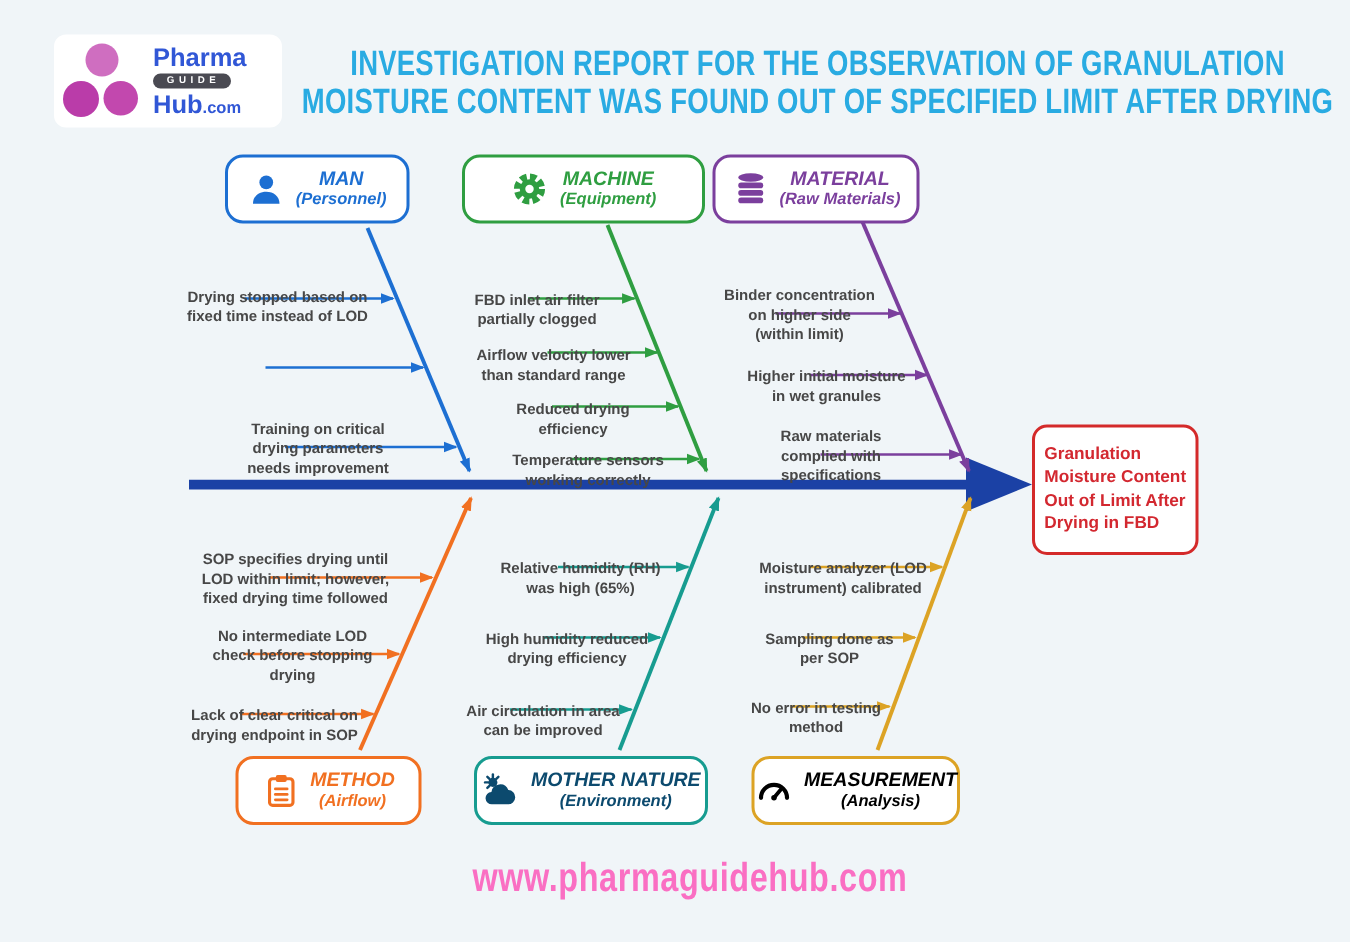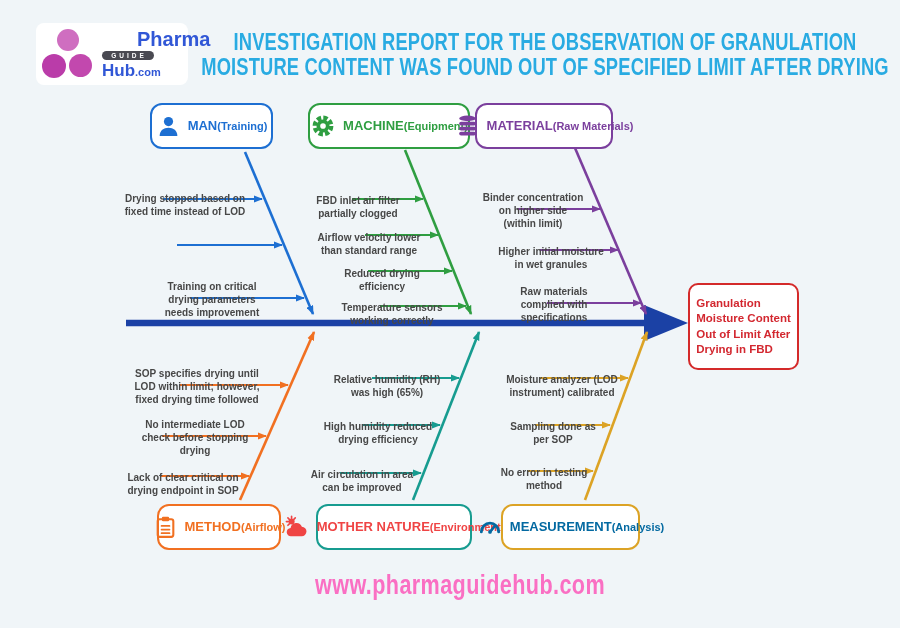--- a/index.html
+++ b/index.html
@@ -11,35 +11,35 @@
   
   .logo{position:absolute; left:36px; top:23px; width:152px; height:62px;
     background:#ffffff; border-radius:8px; display:flex; align-items:center;
     gap:4px; padding:0 4px; box-sizing:border-box;}
   .logo-circles{position:relative; width:58px; height:54px; flex:0 0 auto;}
   .lc{position:absolute; border-radius:50%;}
   .lc1{width:22px; height:22px; left:17px; top:2px;  background:#cf6ec0;}
   .lc2{width:24px; height:24px; left:2px;  top:27px; background:#ba3ca9;}
   .lc3{width:23px; height:23px; left:29px; top:27px; background:#c248ae;}
   .logo-text{display:flex; flex-direction:column; line-height:1; color:#3157d6;}
-  .logo-line1{font-size:20px; font-weight:bold;margin-left:35px;}
+  .logo-line1{font-size:17px; font-weight:bold;}
   .logo-badge{background:#4a4a52; color:#fff; font-size:6.5px; font-weight:bold;
     letter-spacing:3px; border-radius:6px; padding:2px 5px 1px 7px; margin:2px 0;
     width:52px; text-align:center; box-sizing:border-box;}
   .logo-line2{font-size:17px; font-weight:bold;}
   .logo-suffix{font-size:11px; font-weight:bold;text-align:right;}
   
   .title{position:absolute; left:545px; top:30px; transform:translateX(-50%) scaleX(0.78);
     text-align:center; white-space:nowrap; color:#29abe2; font-weight:800;
     font-size:23.5px; line-height:25px; letter-spacing:0.2px;}
   
   .cat{position:absolute; height:46px; background:#ffffff; border:2.5px solid;
     border-radius:12px; display:flex; align-items:center; justify-content:center;
     gap:7px; box-sizing:border-box; z-index:3;}
-  .cat-txt{display:flex; flex-direction:row; align-items:center; line-height:1.15;}
+  .cat-txt{display:flex; flex-direction:column; align-items:center; line-height:1.15;font-style:italic;}
   .cat-name{font-size:13px; font-weight:bold; white-space:nowrap;}
   .cat-sub{font-size:11px; font-weight:bold; white-space:nowrap;}
   .cat-icon{display:flex; align-items:center;}
   
   .cause{position:absolute; transform:translateX(-50%); white-space:pre-line;
     text-align:center; font-size:10px; font-weight:bold; color:#474747;
     line-height:13px; width:max-content; z-index:2;margin-top:24px;}
   
   .effect{position:absolute; left:688px; top:283px; width:111px; height:87px;
     background:#ffffff; border:2.5px solid #d42a2a; border-radius:10px;
@@ -135,21 +135,21 @@
 
   <div class="cat" style="left:150px; top:103px; width:123px; border-color:#1d6fd2; color:#1d6fd2">
     <span class="cat-icon">
       <svg viewBox="0 0 24 24" width="25" height="25">
           <circle cx="12" cy="7.3" r="4.4" fill="currentColor"></circle>
           <path d="M3.5 21c0-5 3.8-7.8 8.5-7.8s8.5 2.8 8.5 7.8z" fill="currentColor"></path>
         </svg>
     </span>
     <span class="cat-txt">
       <span class="cat-name">MAN</span>
-      <span class="cat-sub">(Training)</span>
+      <span class="cat-sub">(Personnel)</span>
     </span>
   </div>
 
   <div class="cat" style="left:308px; top:103px; width:162px; border-color:#2f9e41; color:#2f9e41">
     <span class="cat-icon">
       <svg viewBox="0 0 24 24" width="26" height="26">
           <circle cx="12" cy="12" r="7.5" fill="none" stroke="currentColor" stroke-width="4.2" stroke-dasharray="3.9 2"></circle>
           <circle cx="12" cy="12" r="6" fill="currentColor"></circle>
           <circle cx="12" cy="12" r="2.6" fill="#ffffff"></circle>
         </svg>
@@ -186,41 +186,41 @@
             <line x1="8.2" y1="17.5" x2="15.8" y2="17.5"></line>
           </g>
         </svg>
     </span>
     <span class="cat-txt">
       <span class="cat-name">METHOD</span>
       <span class="cat-sub">(Airflow)</span>
     </span>
   </div>
 
-  <div class="cat" style="left:316px; top:504px; width:156px; border-color:#179c90; color:#ef4444">
+  <div class="cat" style="left:316px; top:504px; width:156px; border-color:#179c90; color:#0c4a6e">
     <span class="cat-icon">
       <svg viewBox="0 0 24 24" width="26" height="26">
           <g stroke="currentColor" stroke-width="1.5" stroke-linecap="round">
             <line x1="7" y1="2.2" x2="7" y2="4"></line>
             <line x1="2.2" y1="7" x2="4" y2="7"></line>
             <line x1="3.6" y1="3.6" x2="4.9" y2="4.9"></line>
             <line x1="10.4" y1="3.6" x2="9.1" y2="4.9"></line>
             <line x1="3.6" y1="10.4" x2="4.9" y2="9.1"></line>
           </g>
           <circle cx="7" cy="7" r="2.8" fill="currentColor"></circle>
           <path d="M6.5 20.5a3.8 3.8 0 0 1-.4-7.6 5.4 5.4 0 0 1 10.4-1.2 3.6 3.6 0 0 1-.3 8.8z" fill="currentColor"></path>
         </svg>
     </span>
     <span class="cat-txt">
       <span class="cat-name">MOTHER NATURE</span>
       <span class="cat-sub">(Environment)</span>
     </span>
   </div>
 
-  <div class="cat" style="left:501px; top:504px; width:139px; border-color:#dca325; color:#0369a1">
+  <div class="cat" style="left:501px; top:504px; width:139px; border-color:#dca325; color:#000000">
     <span class="cat-icon">
       <svg viewBox="0 0 24 24" width="26" height="26">
           <path d="M4 16.5a8 8 0 0 1 16 0" fill="none" stroke="currentColor" stroke-width="2.6" stroke-linecap="round"></path>
           <line x1="12" y1="16.5" x2="16.2" y2="11.4" stroke="currentColor" stroke-width="2.3" stroke-linecap="round"></line>
           <circle cx="12" cy="16.5" r="1.7" fill="currentColor"></circle>
         </svg>
     </span>
     <span class="cat-txt">
       <span class="cat-name">MEASUREMENT</span>
       <span class="cat-sub">(Analysis)</span>

